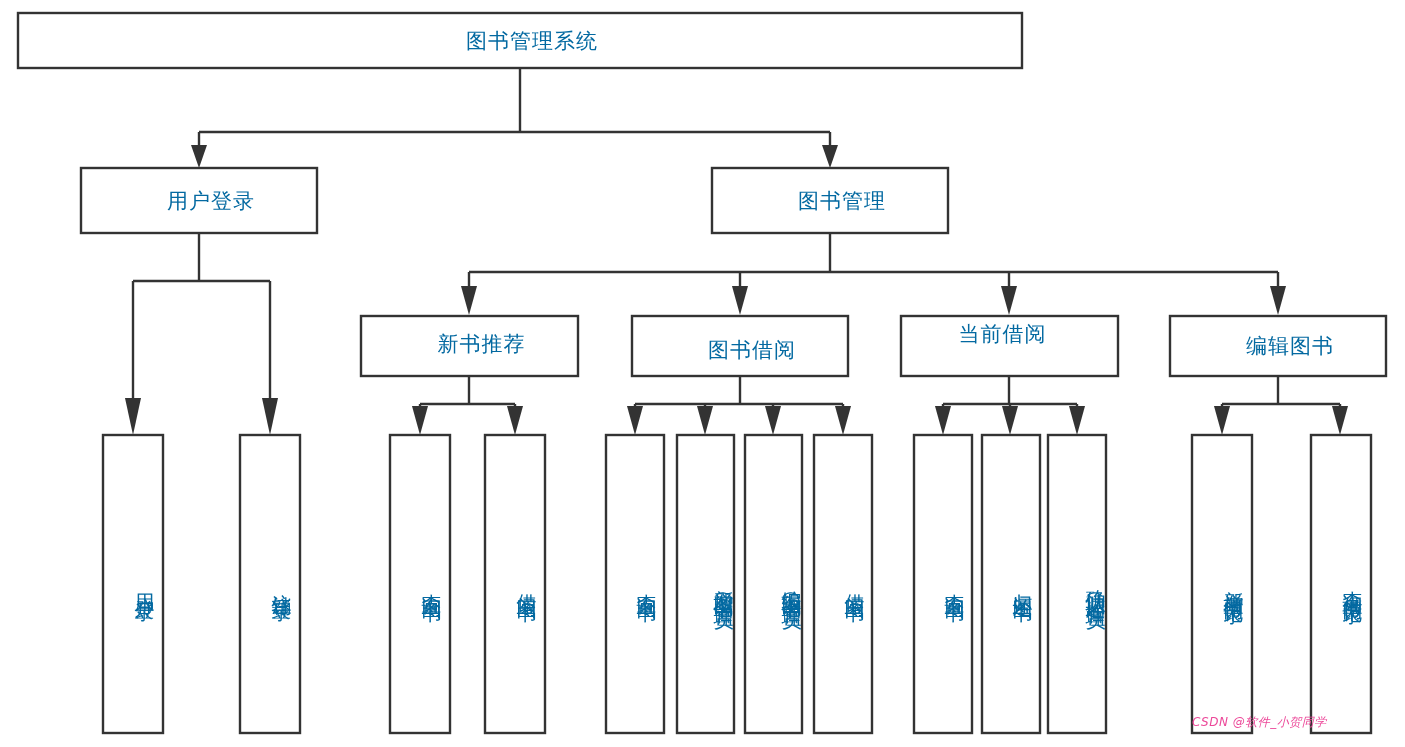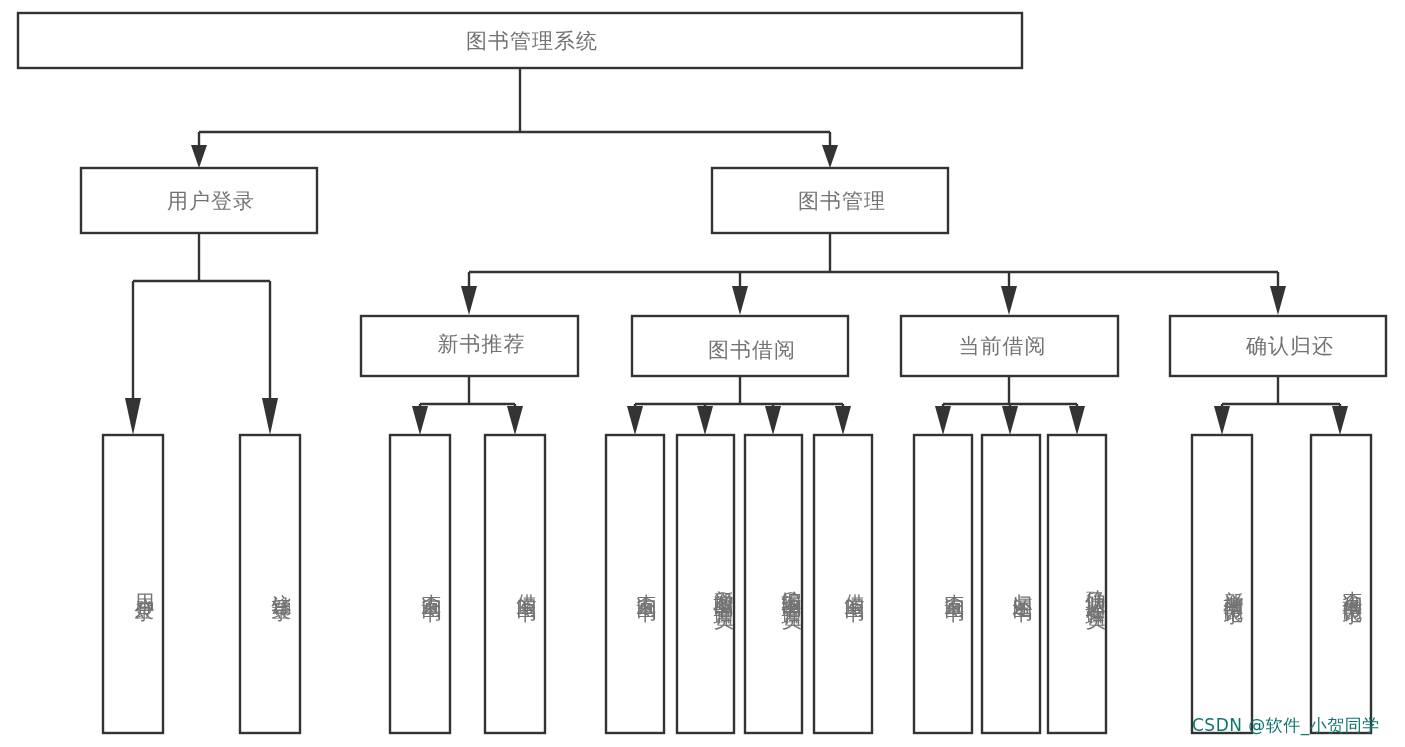--- a/index.html
+++ b/index.html
@@ -38,21 +38,21 @@
   }
   .arrow-head {
     fill: #333333;
     stroke: none;
   }
   .node-label {
     position: absolute;
     display: flex;
     align-items: center;
     justify-content: center;
-    color: #737373;
+    color: #0369a1;
     font-family: "DejaVu Sans", "Liberation Sans", sans-serif;
     text-align: left;
     pointer-events: none;
     box-sizing: border-box;
     padding-left: 24px;
   }
   .node-label.horizontal {
     writing-mode: horizontal-tb;
     font-size: 21px;
     letter-spacing: 1px;
@@ -65,25 +65,26 @@
     line-height: 1;
     align-items: flex-start;
     padding-top: 6px;
   }
   .node-label.vertical.centered {
     align-items: center;
     padding-top: 0;
   }
   .watermark {
     position: absolute;
-    color: #0f766e;
-    font-size: 17px;
+    color: #ec4899;
+    font-size: 12px;
     font-family: "DejaVu Sans", "Liberation Sans", sans-serif;
     white-space: nowrap;
     letter-spacing: 0.5px;
+    font-style: italic;
   }
 </style>
 </head>
 <body>
 
 <div id="diagram-root">
 
   <svg id="diagram-svg" viewBox="0 0 1405 747" xmlns="http://www.w3.org/2000/svg">
 
     <g>
@@ -188,22 +189,22 @@
     <rect class="node-box" x="1311" y="435" width="60" height="298"></rect>
   </svg>
 
   <div class="node-label horizontal" style="left:18px; top:13px; width:1004px; height:55px;">图书管理系统</div>
 
   <div class="node-label horizontal" style="left:81px; top:168px; width:236px; height:65px;">用户登录</div>
   <div class="node-label horizontal" style="left:712px; top:168px; width:236px; height:65px;font-family:Liberation Mono, monospace;">图书管理</div>
 
   <div class="node-label horizontal" style="left:361px; top:316px; width:217px; height:55px;">新书推荐</div>
   <div class="node-label horizontal" style="left:632px; top:316px; width:216px; height:68px;">图书借阅</div>
-  <div class="node-label horizontal" style="left:901px; top:316px; width:179px; height:60px;">当前借阅</div>
-  <div class="node-label horizontal" style="left:1170px; top:316px; width:216px; height:60px;">确认归还</div>
+  <div class="node-label horizontal" style="left:901px; top:304px; width:179px; height:60px;">当前借阅</div>
+  <div class="node-label horizontal" style="left:1170px; top:316px; width:216px; height:60px;">编辑图书</div>
 
   <div class="node-label vertical centered" style="left:103px; top:435px; width:60px; height:298px;">用户登录</div>
   <div class="node-label vertical centered" style="left:240px; top:435px; width:60px; height:298px;">注销登录</div>
 
   <div class="node-label vertical centered" style="left:390px; top:435px; width:60px; height:298px;">查询图书</div>
   <div class="node-label vertical centered" style="left:485px; top:435px; width:60px; height:298px;">借阅图书</div>
 
   <div class="node-label vertical centered" style="left:606px; top:435px; width:58px; height:298px;">查询图书</div>
   <div class="node-label vertical" style="left:677px; top:435px; width:57px; height:298px;">新增图书（管理员）</div>
   <div class="node-label vertical" style="left:745px; top:435px; width:57px; height:298px;">编辑图书（管理员）</div>

